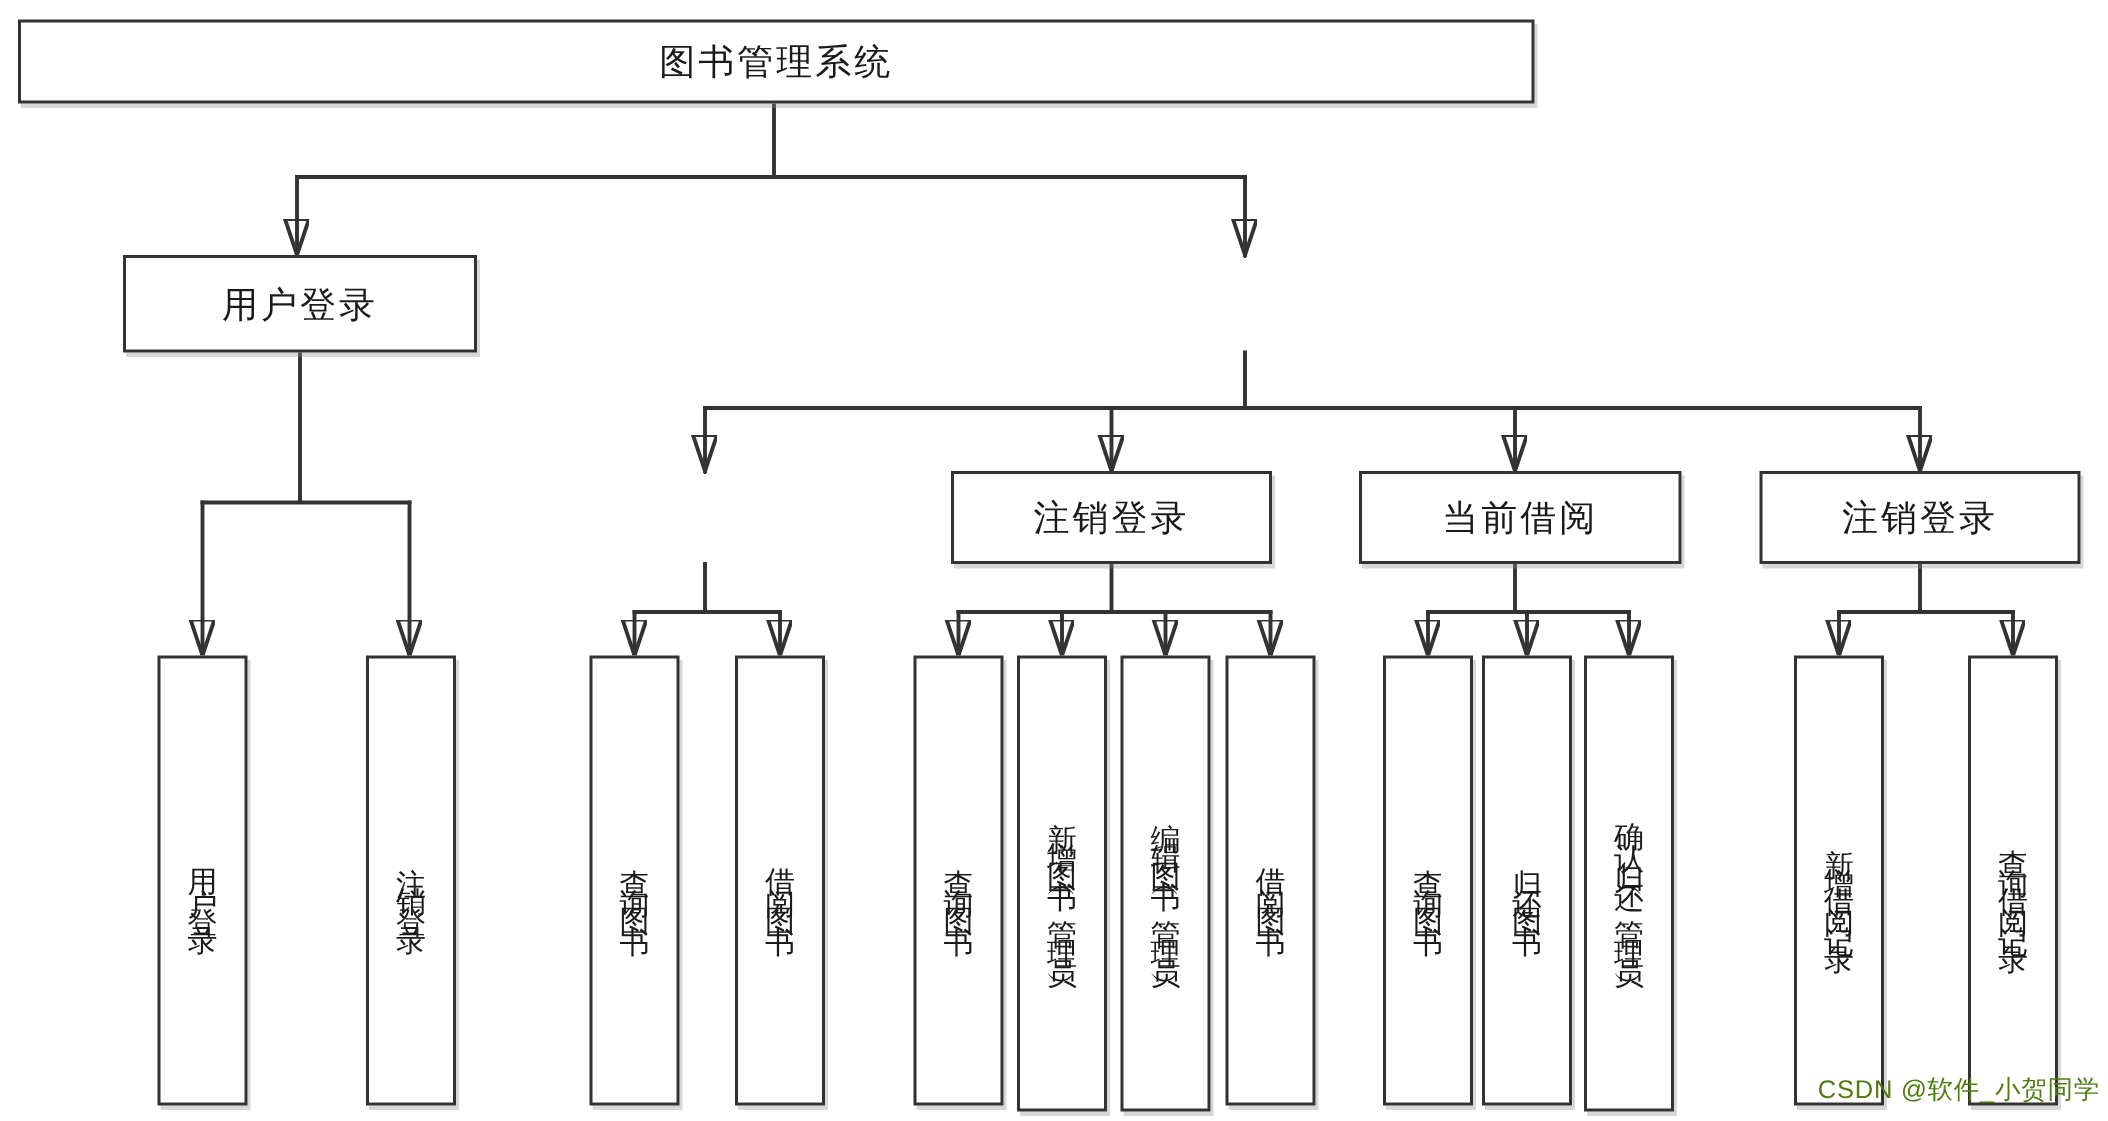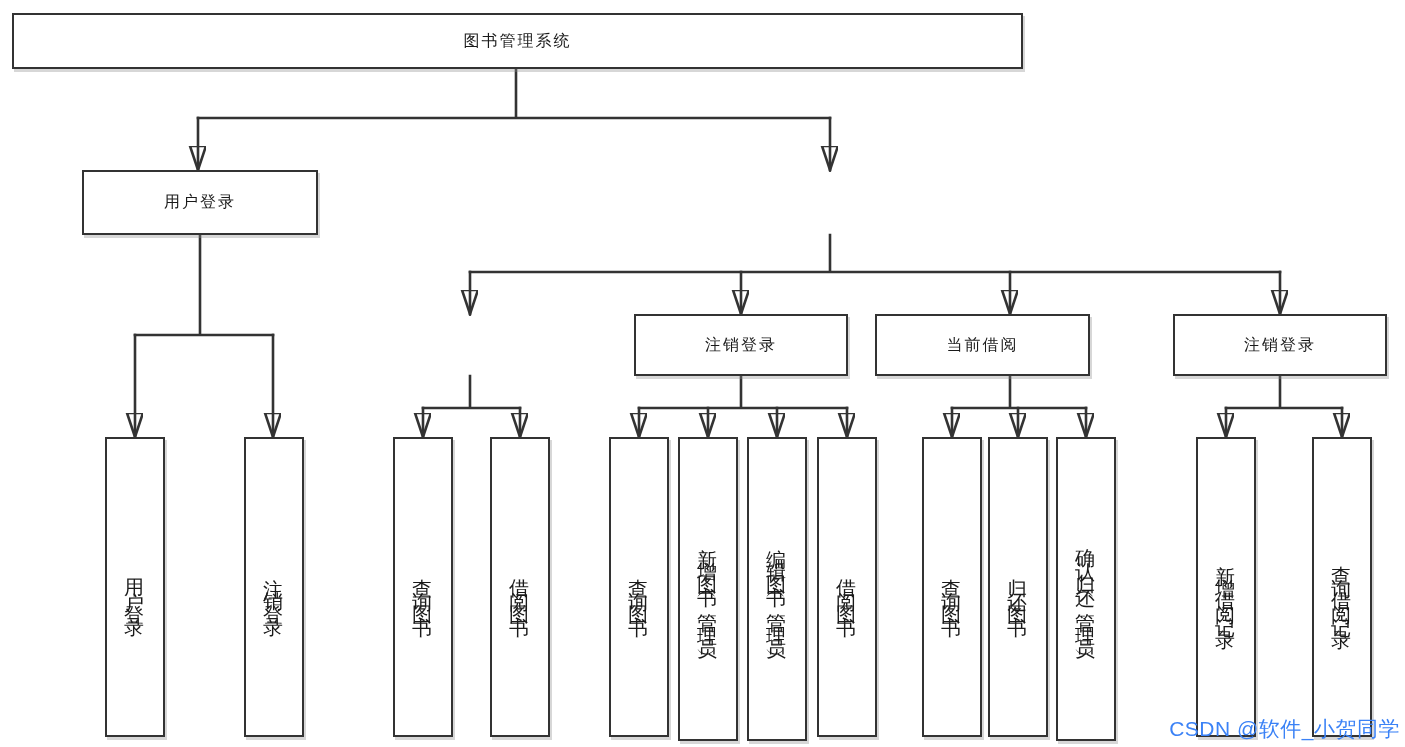--- a/index.html
+++ b/index.html
@@ -21,43 +21,43 @@
   .node {
     position: absolute;
     box-sizing: border-box;
     background: #ffffff;
     border: 2.8px solid #333333;
     box-shadow: 2px 3px 0 rgba(140,140,140,0.35);
     display: flex;
     align-items: center;
     justify-content: center;
     color: #1a1a1a;
-    font-size: 16px;
+    font-size: 24px;
     letter-spacing: 2px;
     z-index: 1;
   }
   .node.root   { left: 12px;   top: 13px;  width: 1011px; height: 56px; }
   .node.lvl2   { top: 170px; height: 65px; width: 236px; }
   .node.lvl3   { top: 314px; height: 62px; }
   .node.leaf {
     top: 437px; width: 60px; height: 300px;
     writing-mode: vertical-rl;
     text-orientation: mixed;
     font-size: 20px;
     letter-spacing: 13px;
     padding-top: 4px;
   }
   .node.leaf.tall { height: 304px; }
   .watermark {
     position: absolute;
     right: 5px;
     top: 715px;
     z-index: 3;
-    font-size: 21px;
-    color: #3b82f6;
+    font-size: 17px;
+    color: #4d7c0f;
     letter-spacing: 0.5px;
     white-space: nowrap;
   }
 </style>
 </head>
 <body>
 
 <div class="stage">
 
   <svg class="wires" width="1405" height="747" viewBox="0 0 1405 747" xmlns="http://www.w3.org/2000/svg">
@@ -104,21 +104,21 @@
       <path d="M1226,408 V437" marker-end="url(#ah)"></path>
       <path d="M1342,408 V437" marker-end="url(#ah)"></path>
     </g>
   </svg>
 
   <div class="node root">图书管理系统</div>
 
   <div class="node lvl2" style="left:82px;">用户登录</div>
 
   <div class="node lvl3" style="left:634px;width:214px;">注销登录</div>
-  <div class="node lvl3" style="left:875px;width:215px;">当前借阅</div>
+  <div class="node lvl3" style="left:906px;width:215px;">当前借阅</div>
   <div class="node lvl3" style="left:1173px;width:214px;">注销登录</div>
 
   <div class="node leaf" style="left:105px;">用户登录</div>
   <div class="node leaf" style="left:244px;">注销登录</div>
 
   <div class="node leaf" style="left:393px;">查询图书</div>
   <div class="node leaf" style="left:490px;">借阅图书</div>
 
   <div class="node leaf" style="left:609px;">查询图书</div>
   <div class="node leaf tall" style="left:678px;">新增图书（管理员）</div>

